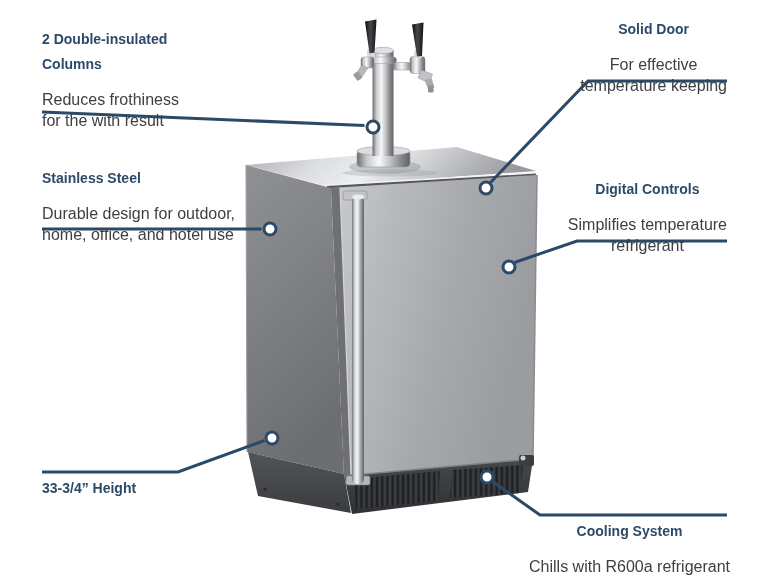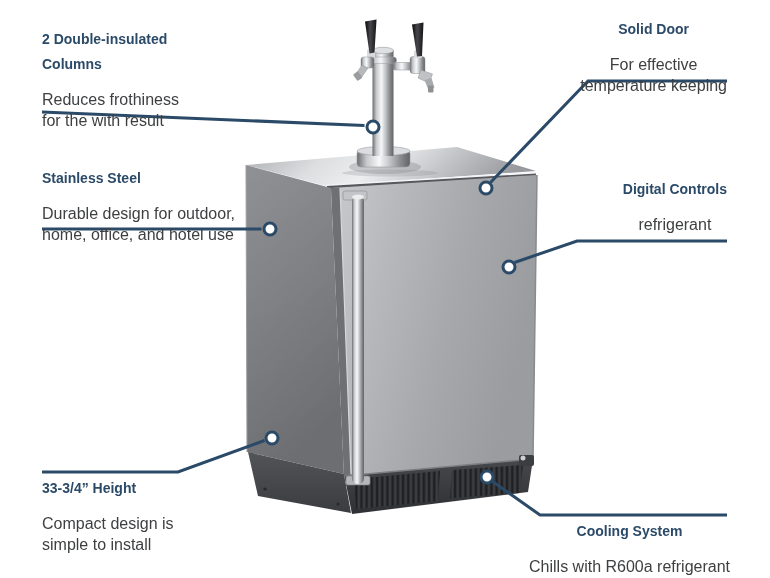--- a/index.html
+++ b/index.html
@@ -171,41 +171,38 @@
     <div class="d">
       <div>Durable design for outdoor,</div>
       <div>home, office, and hotel use</div>
     </div>
   </div>
 
   <div class="callout" style="left:42px;top:476px">
     <div class="t">
       <div>33-3/4” Height</div>
     </div>
-    <div class="d">
-      <div>Compact design is</div>
-      <div>simple to install</div>
-    </div>
   </div>
 
   <div class="callout right" style="right:43px;top:17px">
     <div class="t">
       <div>Solid Door</div>
     </div>
     <div class="d">
       <div>For effective</div>
       <div>temperature keeping</div>
     </div>
   </div>
 
   <div class="callout right" style="right:43px;top:177px">
     <div class="t">
       <div>Digital Controls</div>
     </div>
     <div class="d">
+      <div>Simplifies temperature</div>
       <div>refrigerant</div>
     </div>
   </div>
 
   <div class="callout right" style="right:40px;top:519px">
     <div class="t">
       <div>Cooling System</div>
     </div>
     <div class="d">
       <div>Chills with R600a refrigerant</div>

